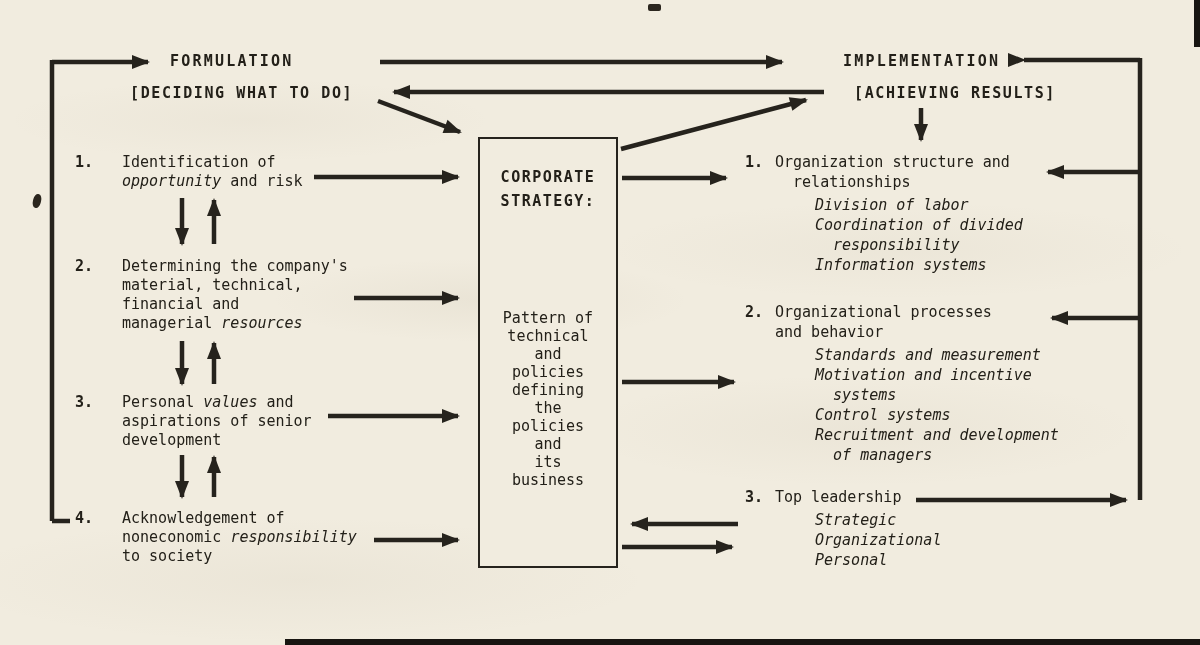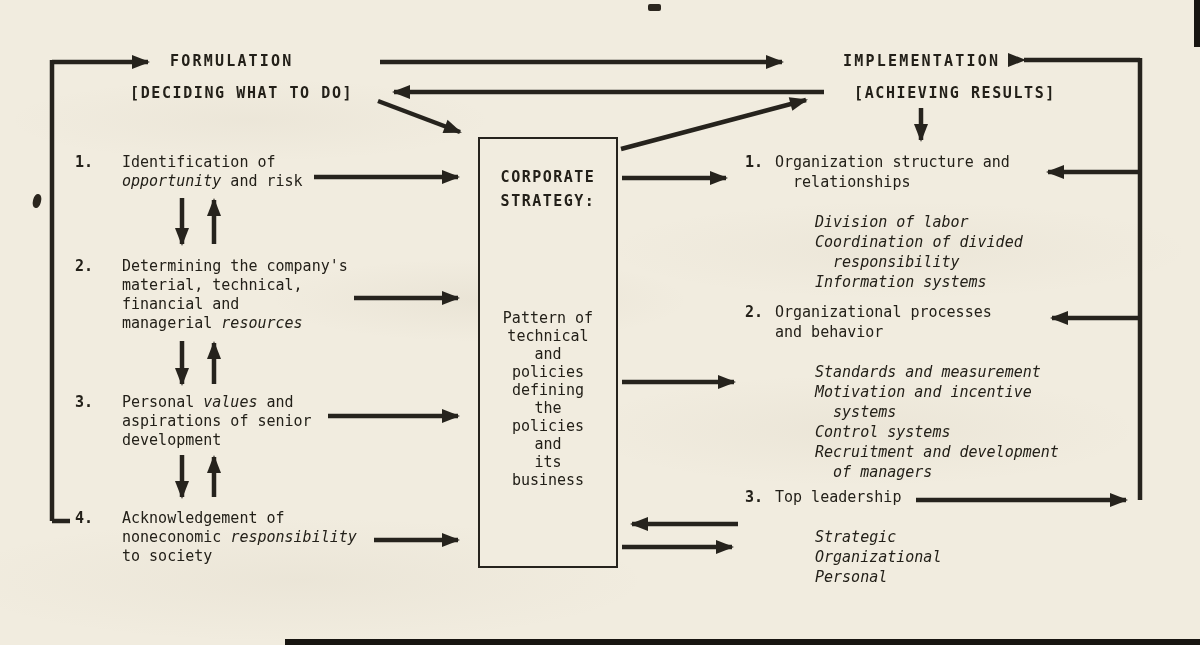--- a/index.html
+++ b/index.html
@@ -25,21 +25,21 @@
 
   .litem { position:absolute; left:75px; display:flex; line-height:19px; }
   .litem .num { font-weight:bold; width:47px; flex:none; }
   .litem-1 { top:153px; }
   .litem-2 { top:257px; }
   .litem-3 { top:393px; }
   .litem-4 { top:509px; }
 
   .ritem { position:absolute; left:745px; display:flex; line-height:20px; }
   .ritem .num { font-weight:bold; width:30px; flex:none; }
-  .rsubs { font-style:italic; padding-left:40px; margin-top:20px; }
+  .rsubs { font-style:italic; padding-left:40px; margin-top:3px; }
 
   .ritem-1 { top:152px; }
   .ritem-2 { top:302px; }
   .ritem-3 { top:487px; }
 
   .line { white-space:pre; }
   .it { font-style:italic; }
 
   .strategy-box {
     position:absolute; left:478px; top:137px; width:140px; height:431px;

